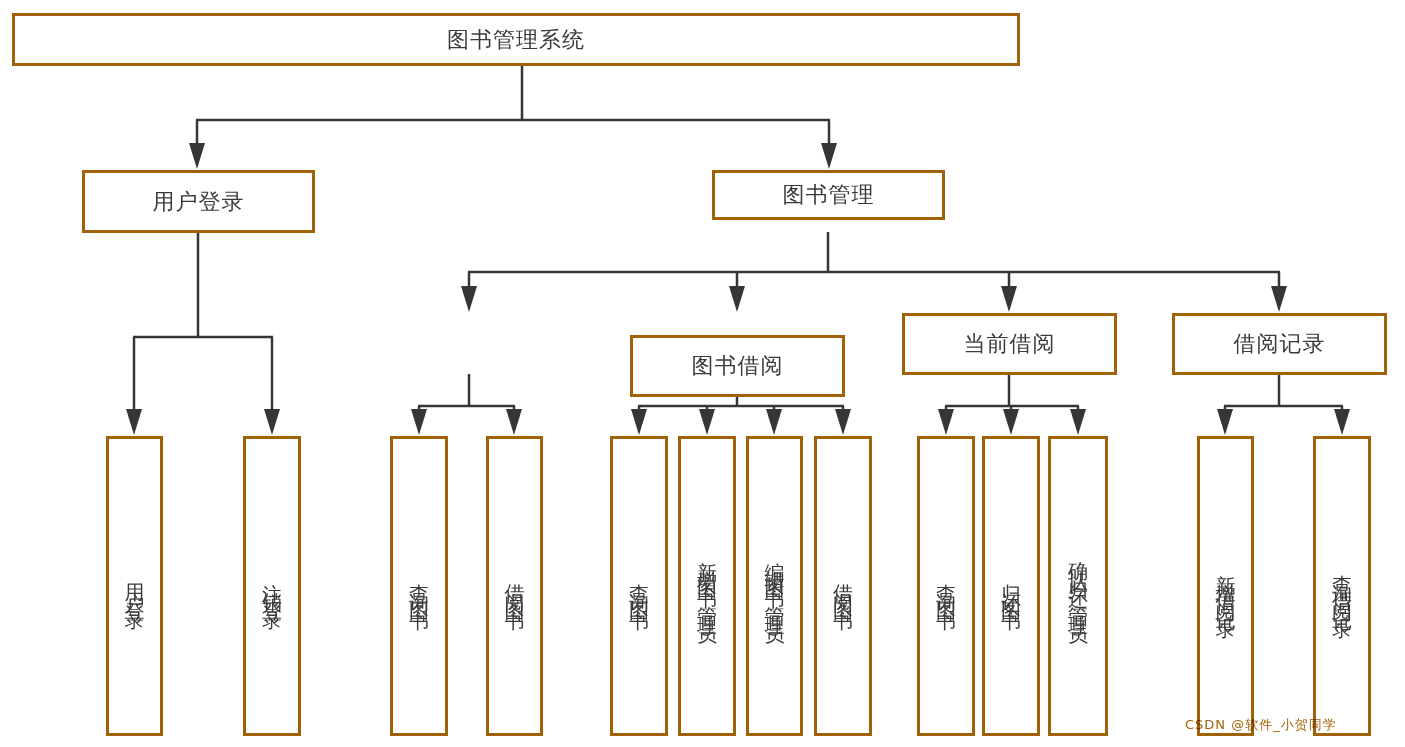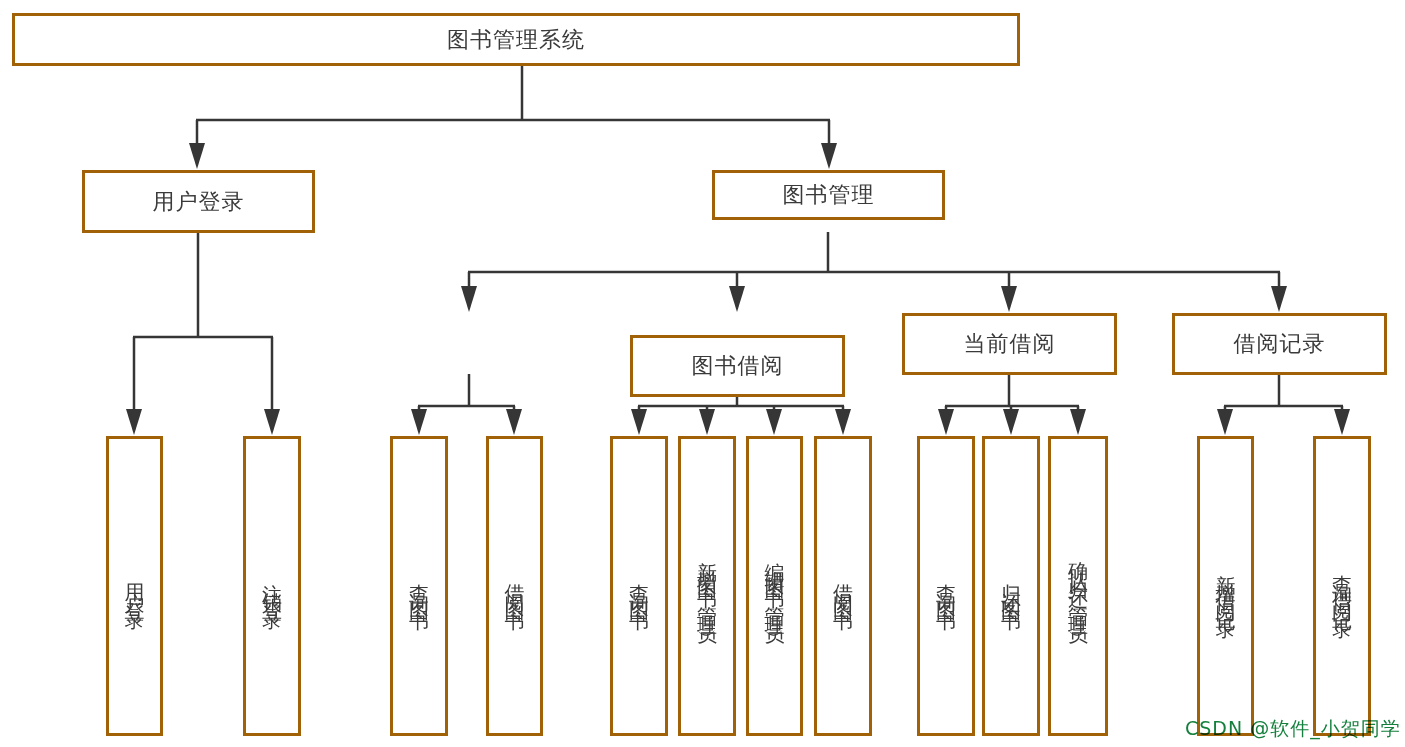--- a/index.html
+++ b/index.html
@@ -11,21 +11,21 @@
   .box{
     position:absolute;box-sizing:border-box;border:3px solid #a16207;background:#ffffff;
     display:flex;align-items:center;justify-content:center;color:#3a3a3a;z-index:2;
   }
   .h-box{font-size:22px;letter-spacing:1px;white-space:nowrap;}
   .v-box span{
     writing-mode:vertical-rl;text-orientation:mixed;
     font-size:20px;line-height:1.05;letter-spacing:9px;white-space:nowrap;
   }
   .watermark{
-    position:absolute;z-index:5;font-size:19px;color:#15803d;letter-spacing:1px;
+    position:absolute;z-index:5;font-size:13px;color:#a16207;letter-spacing:1px;
     mix-blend-mode:multiply;white-space:nowrap;
   }
 </style>
 </head>
 <body>
 
 <div class="stage">
 
   <svg class="lines" width="1405" height="747" viewBox="0 0 1405 747">
     <g stroke="#363636" stroke-width="2.5" fill="none">

